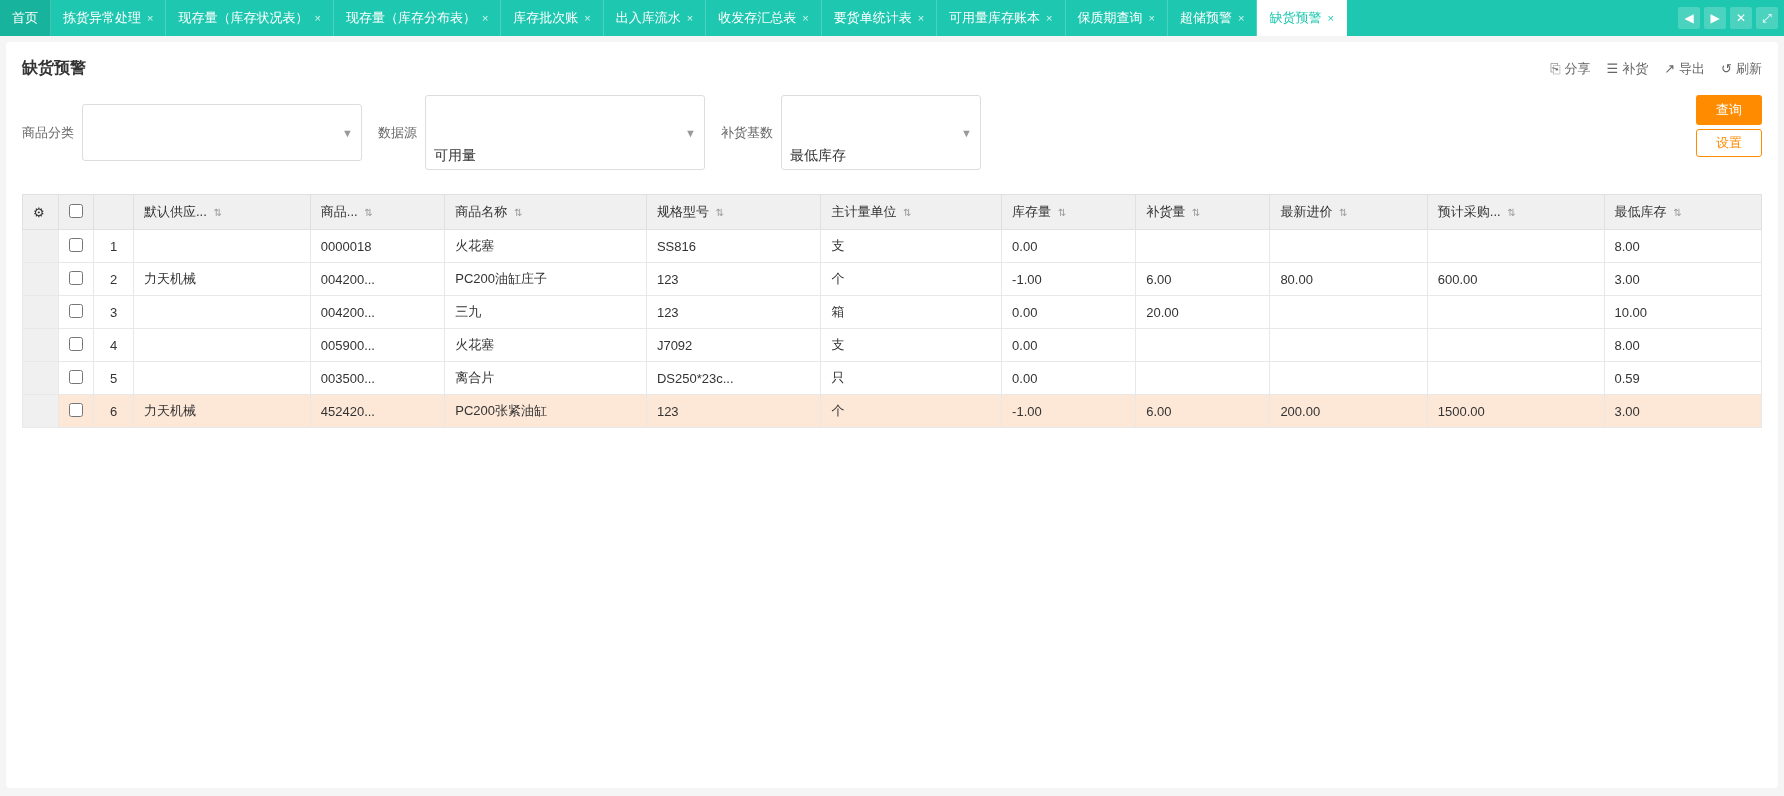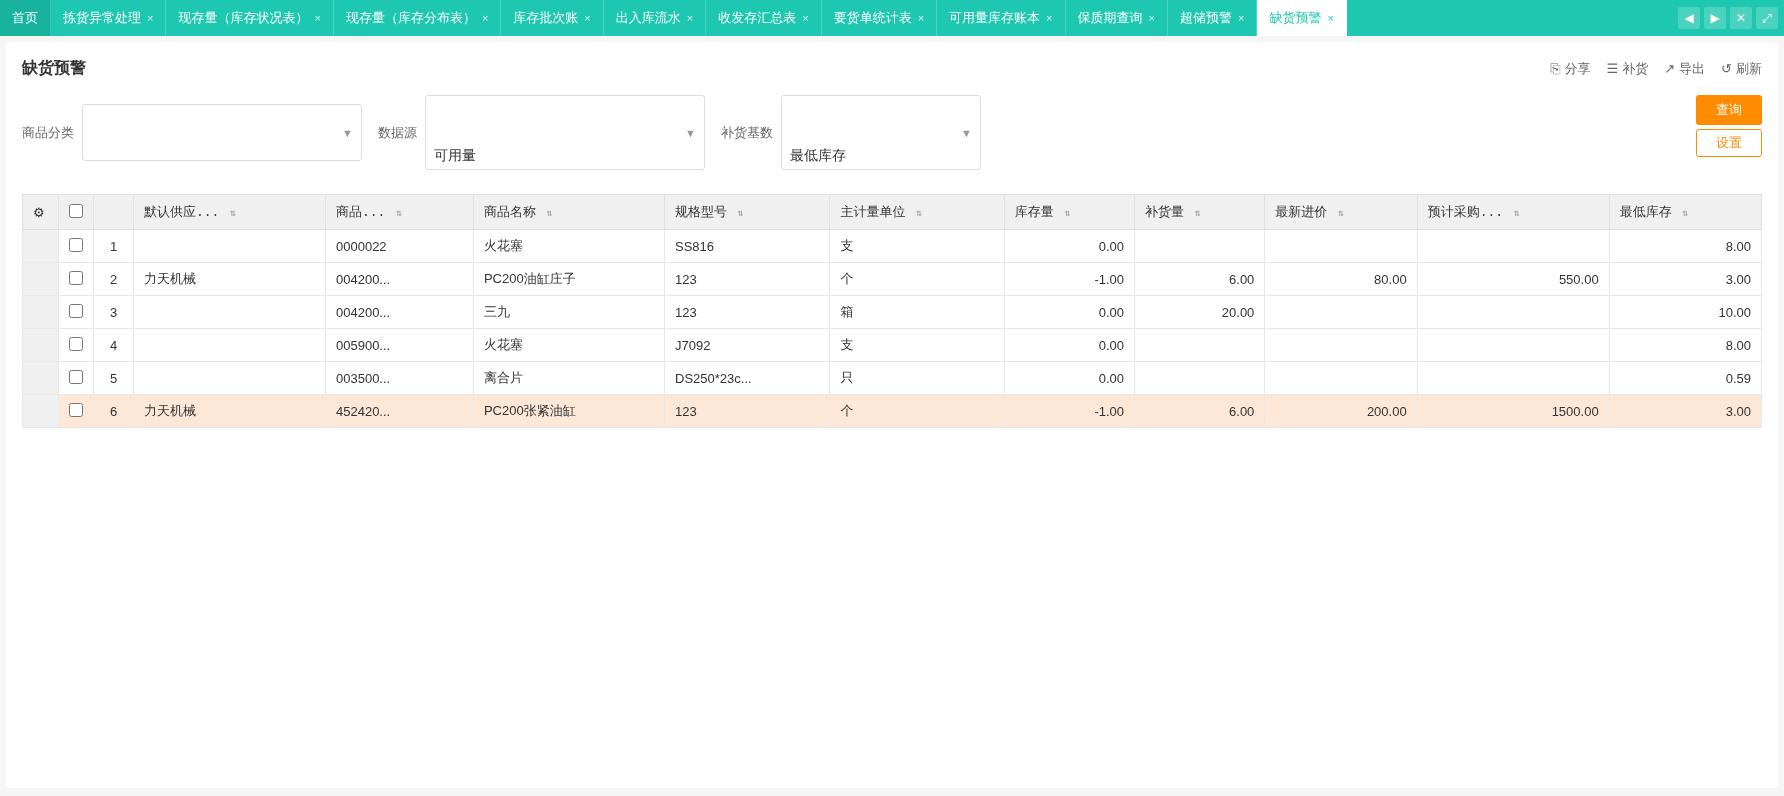--- a/index.html
+++ b/index.html
@@ -178,21 +178,20 @@
     .data-table th {
       padding: 8px 10px;
       text-align: left;
       border: 1px solid #e0e0e0;
       font-weight: normal;
       color: #333;
       white-space: nowrap;
     }
     .data-table th.sortable {
       cursor: pointer;
-      font-family: Liberation Mono, monospace;
     }
     .data-table th .sort-icon {
       font-size: 10px;
       color: #999;
       margin-left: 3px;
     }
     .data-table td {
       padding: 7px 10px;
       border: 1px solid #e8e8e8;
       color: #333;
@@ -202,21 +201,20 @@
     }
     .data-table .col-index {
       text-align: center;
       width: 40px;
     }
     .data-table .col-checkbox {
       width: 30px;
       text-align: center;
     }
     .data-table .col-number {
-      text-align: right;
     }
     .gear-icon-cell {
       width: 36px;
       text-align: center;
       background: #f0f0f0;
       cursor: pointer;
     }
     input[type="checkbox"] {
       cursor: pointer;
       width: 14px;
@@ -325,21 +323,21 @@
       </tr>
     </thead>
     <tbody id="table-body">
     <tr>
       <td class="gear-icon-cell"></td>
       <td class="col-checkbox">
         <input type="checkbox" style="">
       </td>
       <td class="col-index">1</td>
       <td></td>
-      <td>0000022</td>
+      <td>0000018</td>
       <td>火花塞</td>
       <td>SS816</td>
       <td>支</td>
       <td class="col-number">0.00</td>
       <td class="col-number"></td>
       <td class="col-number"></td>
       <td class="col-number"></td>
       <td class="col-number">8.00</td>
     </tr>
         <tr>
@@ -349,21 +347,21 @@
       </td>
       <td class="col-index">2</td>
       <td>力天机械</td>
       <td>004200...</td>
       <td>PC200油缸庄子</td>
       <td>123</td>
       <td>个</td>
       <td class="col-number">-1.00</td>
       <td class="col-number">6.00</td>
       <td class="col-number">80.00</td>
-      <td class="col-number">550.00</td>
+      <td class="col-number">600.00</td>
       <td class="col-number">3.00</td>
     </tr>
         <tr>
       <td class="gear-icon-cell"></td>
       <td class="col-checkbox">
         <input type="checkbox" style="">
       </td>
       <td class="col-index">3</td>
       <td></td>
       <td>004200...</td>

